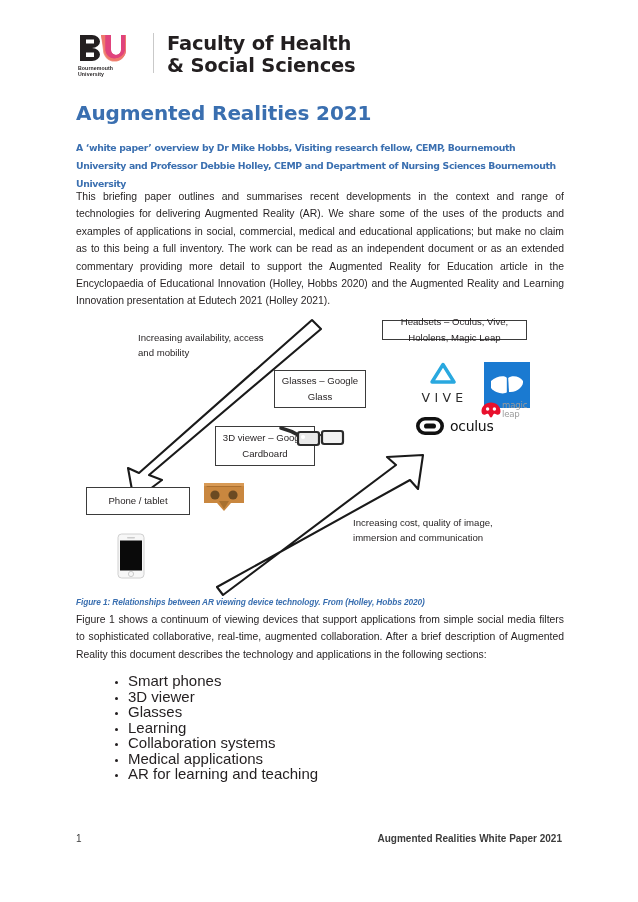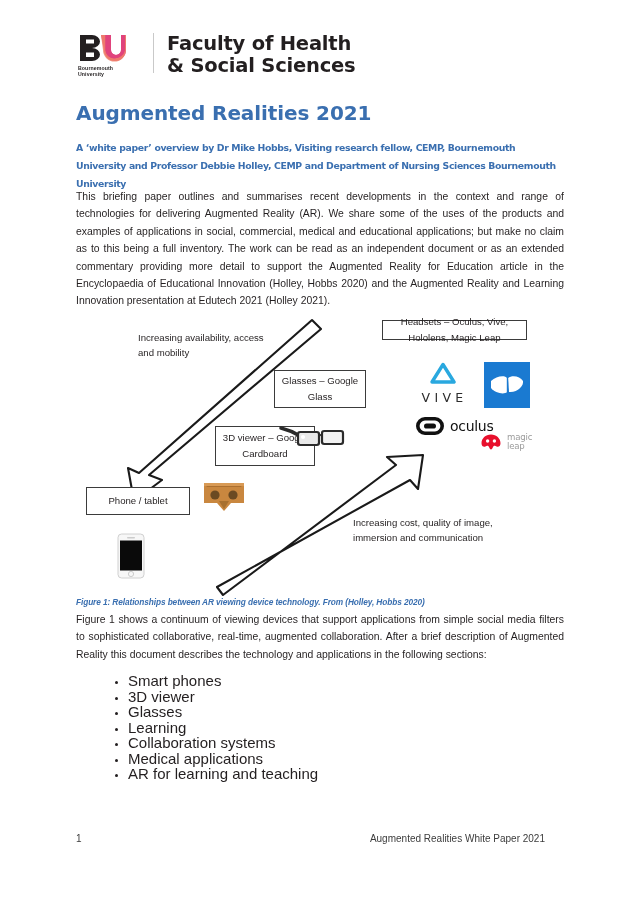--- a/index.html
+++ b/index.html
@@ -163,21 +163,21 @@
   #icon-hololens { left: 408px; top: 57px; width: 46px; height: 46px; background: #1a7ad1; }
   
   #icon-oculus { left: 340px; top: 112px; display: flex; align-items: center; gap: 6px; }
   .oculus-word {
     font-family: "DejaVu Sans", sans-serif;
     font-size: 14px;
     color: #111111;
     letter-spacing: -0.3px;
   }
   
-  #icon-magicleap { left: 404px; top: 128px; display: flex; align-items: flex-end; gap: 5px; }
+  #icon-magicleap { left: 404px; top: 96px; display: flex; align-items: flex-end; }
   .magicleap-word {
     font-family: "DejaVu Sans", sans-serif;
     font-size: 8.6px;
     line-height: 9.2px;
     color: #9b9b9b;
     letter-spacing: -0.2px;
   }
   
   #icon-glasses { left: 203px; top: 117px; }
   
@@ -222,21 +222,21 @@
     position: absolute;
     left: 76px;
     top: 833px;
     width: 488px;
     display: flex;
     justify-content: space-between;
     font-family: "Liberation Sans", sans-serif;
     font-size: 10px;
     color: #3c3c3c;
   }
-  .footer-right { margin-right: 19px; }
+  .footer-right { margin-right: 2px; font-weight: bold; }
 </style>
 </head>
 <body>
 
 <div class="page">
 
   <div class="masthead">
     <div class="bu-logo">
       <span class="bu-letters">
         <svg width="50" height="30" viewBox="0 0 100 60" aria-hidden="true">

